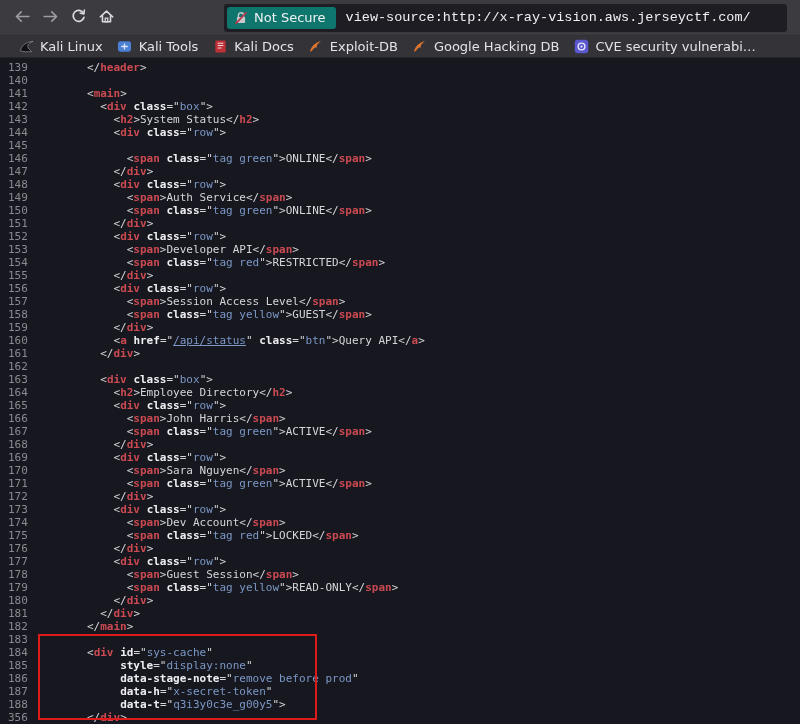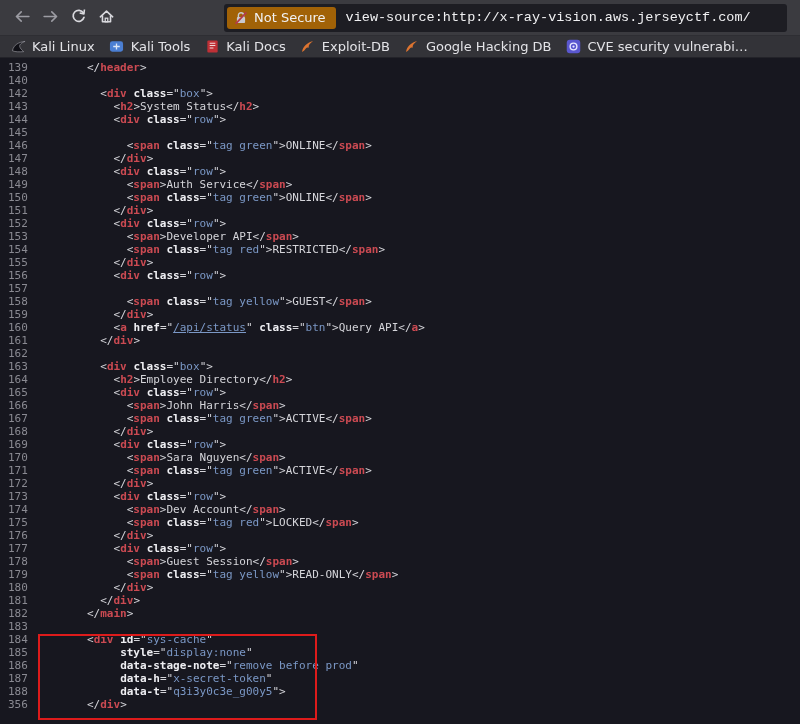--- a/index.html
+++ b/index.html
@@ -17,30 +17,30 @@
   .tb {
     width:28px; height:28px; flex:none; display:flex; align-items:center; justify-content:center;
     background:none; border:none; padding:0; color:#9c9ca3; border-radius:3px;
   }
   .tb.bright { color:#d9d9de; }
   .urlbar {
     flex:1; margin-left:104px; margin-right:5px; height:28px;
     background:#1d1d23; border-radius:3px; display:flex; align-items:center; min-width:0;
   }
   .chip {
-    margin-left:3px; height:22px; flex:none; background:#a16207; border-radius:3px;
+    margin-left:3px; height:22px; flex:none; background:#0f766e; border-radius:3px;
     display:flex; align-items:center; gap:5px; padding:0 10px 0 6px;
     color:#f1f1f3; font-size:13px;
   }
   .url {
     margin-left:10px; color:#f1f1f3; font-size:13.5px; white-space:nowrap; overflow:hidden;font-family:Liberation Mono, monospace;
   }
   .bookmarks {
     height:22px; background:#333338; display:flex; align-items:center;
-    padding:0 3px; font-size:13px; color:#e3e3e7; border-bottom:1px solid #232329;
+    padding:0 11px; font-size:13px; color:#e3e3e7; border-bottom:1px solid #232329;
   }
   .bm { display:flex; align-items:center; gap:6px; padding:0 7px; height:100%; white-space:nowrap; }
   .bmi { width:16px; height:16px; flex:none; display:flex; align-items:center; justify-content:center; }
   .bml { line-height:22px; }
   
   .content {
     position:relative; height:666px; padding-top:3px;
     background:#17171f;
     font-family:"DejaVu Sans Mono", monospace;
     font-size:11px; line-height:13px;
@@ -171,20 +171,24 @@
     <div id="lines">
         <div class="line">
           <span class="ln">139</span>
           <span class="code"><span class="tk-p">&lt;/</span><span class="tk-t">header</span><span class="tk-p">&gt;</span></span>
         </div>
         <div class="line">
           <span class="ln">140</span>
           <span class="code"></span>
         </div>
         <div class="line">
+          <span class="ln">141</span>
+          <span class="code"><span class="tk-p">&lt;</span><span class="tk-t">main</span><span class="tk-p">&gt;</span></span>
+        </div>
+        <div class="line">
           <span class="ln">142</span>
           <span class="code"><span class="tk-p">  &lt;</span><span class="tk-t">div</span><span class="tk-p"> </span><span class="tk-a">class</span><span class="tk-p">="</span><span class="tk-v">box</span><span class="tk-p">"&gt;</span></span>
         </div>
         <div class="line">
           <span class="ln">143</span>
           <span class="code"><span class="tk-p">    &lt;</span><span class="tk-t">h2</span><span class="tk-p">&gt;</span><span class="tk-x">System Status</span><span class="tk-p">&lt;/</span><span class="tk-t">h2</span><span class="tk-p">&gt;</span></span>
         </div>
         <div class="line">
           <span class="ln">144</span>
           <span class="code"><span class="tk-p">    &lt;</span><span class="tk-t">div</span><span class="tk-p"> </span><span class="tk-a">class</span><span class="tk-p">="</span><span class="tk-v">row</span><span class="tk-p">"&gt;</span></span>
@@ -231,20 +235,21 @@
         <div class="line">
           <span class="ln">155</span>
           <span class="code"><span class="tk-p">    &lt;/</span><span class="tk-t">div</span><span class="tk-p">&gt;</span></span>
         </div>
         <div class="line">
           <span class="ln">156</span>
           <span class="code"><span class="tk-p">    &lt;</span><span class="tk-t">div</span><span class="tk-p"> </span><span class="tk-a">class</span><span class="tk-p">="</span><span class="tk-v">row</span><span class="tk-p">"&gt;</span></span>
         </div>
         <div class="line">
           <span class="ln">157</span>
+          <span class="code"><span class="tk-p">      &lt;</span><span class="tk-t">span</span><span class="tk-p">&gt;</span><span class="tk-x">Session Access Level</span><span class="tk-p">&lt;/</span><span class="tk-t">span</span><span class="tk-p">&gt;</span></span>
         </div>
         <div class="line">
           <span class="ln">158</span>
           <span class="code"><span class="tk-p">      &lt;</span><span class="tk-t">span</span><span class="tk-p"> </span><span class="tk-a">class</span><span class="tk-p">="</span><span class="tk-v">tag yellow</span><span class="tk-p">"&gt;</span><span class="tk-x">GUEST</span><span class="tk-p">&lt;/</span><span class="tk-t">span</span><span class="tk-p">&gt;</span></span>
         </div>
         <div class="line">
           <span class="ln">159</span>
           <span class="code"><span class="tk-p">    &lt;/</span><span class="tk-t">div</span><span class="tk-p">&gt;</span></span>
         </div>
         <div class="line">

